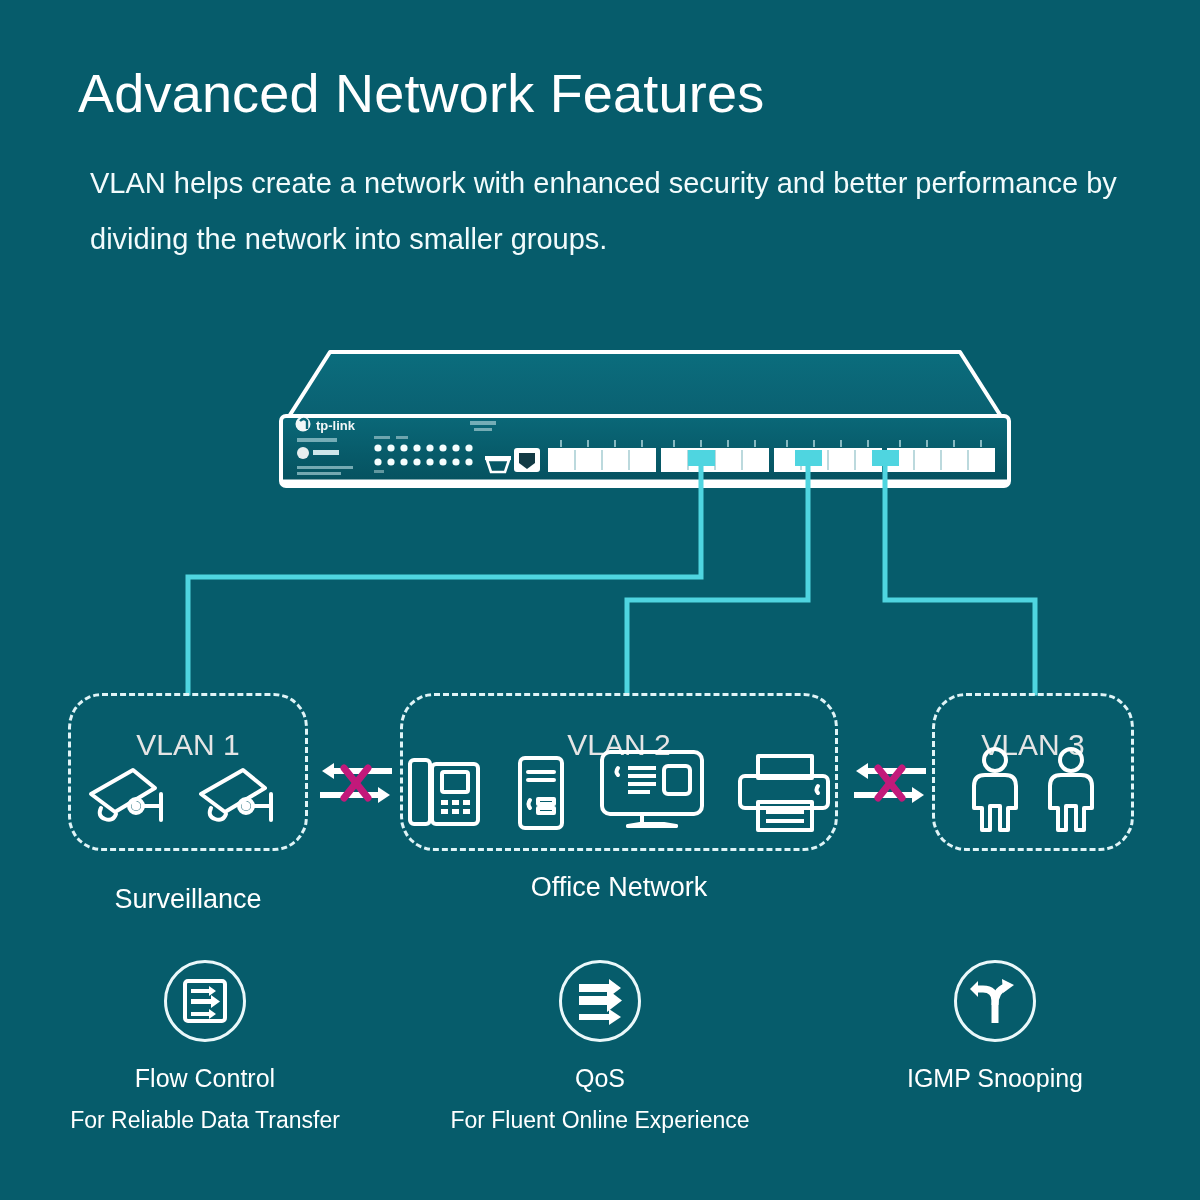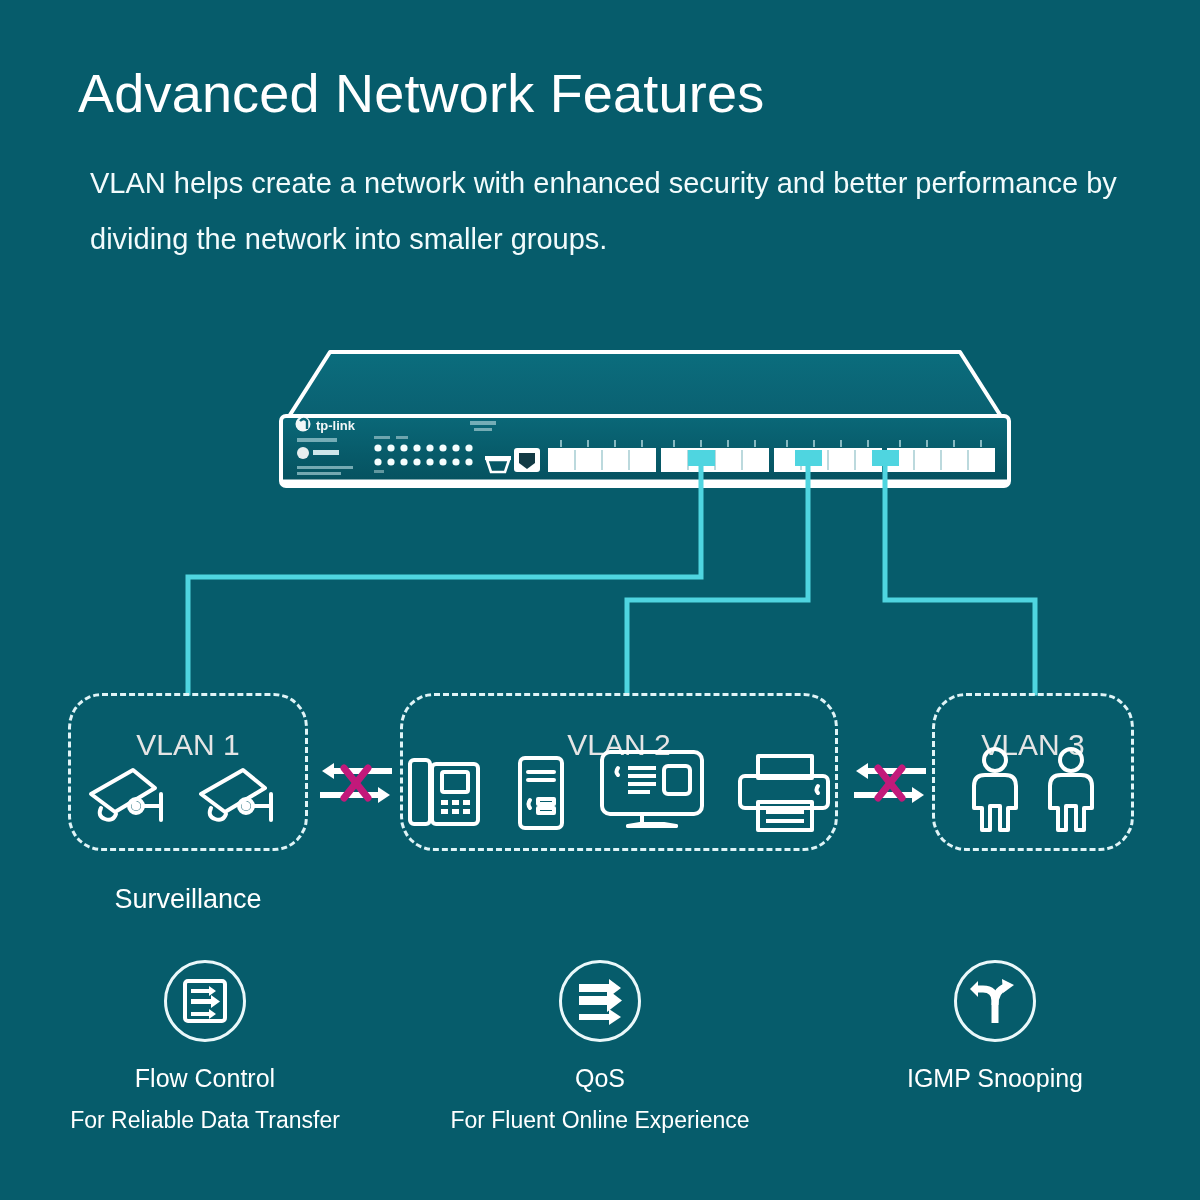--- a/index.html
+++ b/index.html
@@ -293,20 +293,21 @@
           <rect x="24" y="52" width="54" height="28"></rect>
           <path d="M84 36 q-3 4 0 7"></path>
         </g>
         <g fill="#ffffff">
           <rect x="32" y="60" width="38" height="4"></rect>
           <rect x="32" y="69" width="38" height="4"></rect>
         </g>
       </svg>
     </div>
   </div>
+  <div class="vlan-caption" style="left:400px;top:872px;width:438px;">Office Network</div>
 
   <svg width="88" height="52" viewBox="0 0 88 52" style="position:absolute;left:846px;top:757px;">
     <g fill="#ffffff">
       <path d="M10 14 L22 6 L22 11 L80 11 L80 17 L22 17 L22 22 Z"></path>
       <path d="M78 38 L66 30 L66 35 L8 35 L8 41 L66 41 L66 46 Z"></path>
     </g>
     <g stroke="#c2197a" stroke-width="7" stroke-linecap="round">
       <line x1="32" y1="11" x2="56" y2="41"></line>
       <line x1="56" y1="11" x2="32" y2="41"></line>
     </g>

